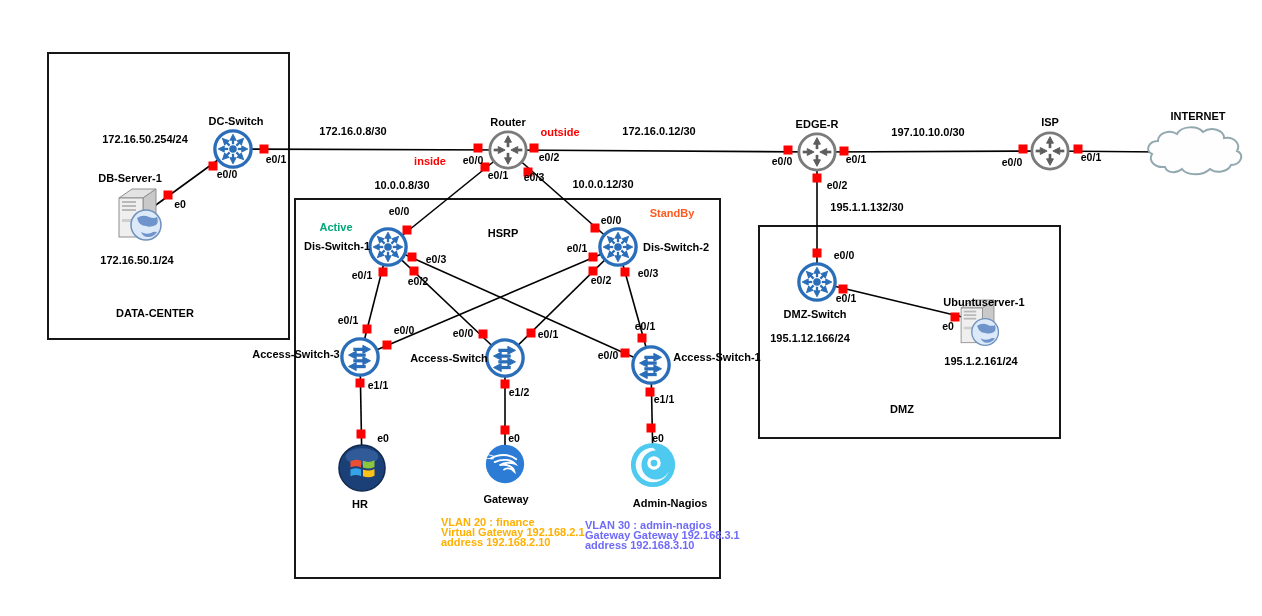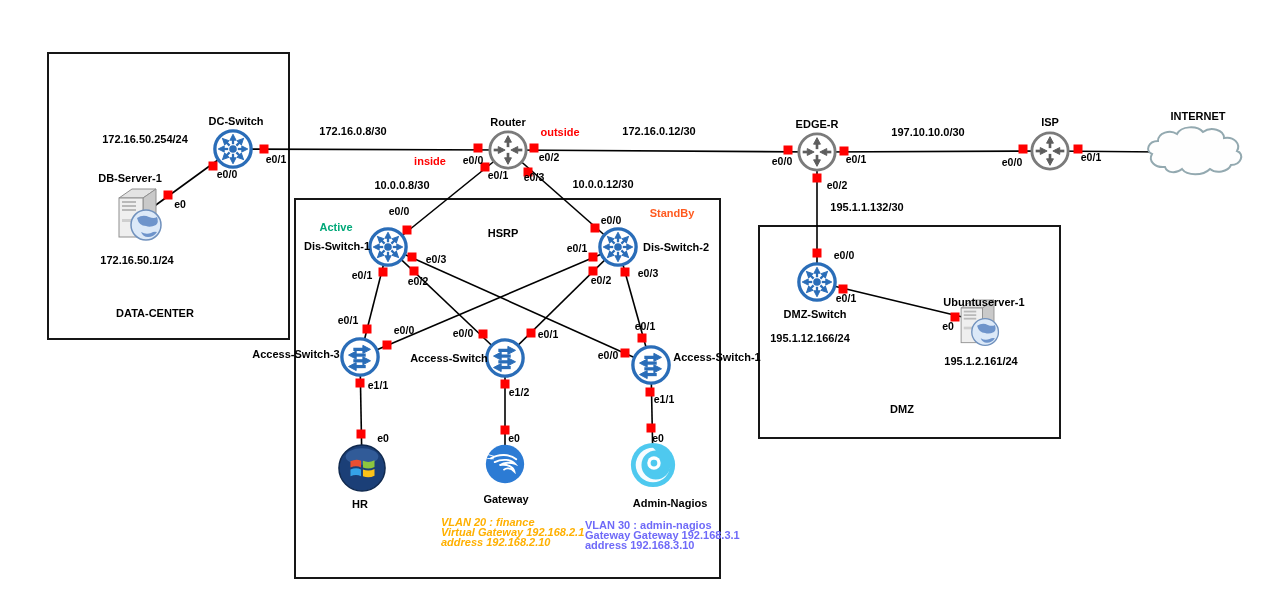--- a/index.html
+++ b/index.html
@@ -14,21 +14,21 @@
   .node svg{display:block;}
   .lbl{position:absolute;transform:translate(-50%,-50%);font-size:11px;font-weight:bold;
        color:#000;white-space:nowrap;line-height:12px;}
   .plbl{font-size:10.5px;}
   .state-green{color:var(--active-green,#00a878);}
   .state-orange{color:var(--standby-orange,#ff5a1f);}
   .role-red{color:var(--nat-role-red,#ff0000);}
   .vlan{position:absolute;font-size:11px;font-weight:bold;line-height:9.8px;white-space:nowrap;}
   .vlan div{margin:0;}
   .v10{color:var(--vlan10-pink,#fb5f8f);}
-  .v20{color:var(--vlan20-orange,#ffb000);font-style:italic;}
+  .v20{color:var(--vlan20-orange,#ffb000);}
   .v30{color:var(--vlan30-purple,#6f6af8);}
 </style>
 </head>
 <body>
 
 <div class="canvas">
 
   <svg width="0" height="0" style="position:absolute">
     <defs>
       <symbol id="sym-ml" viewBox="0 0 44 44">

